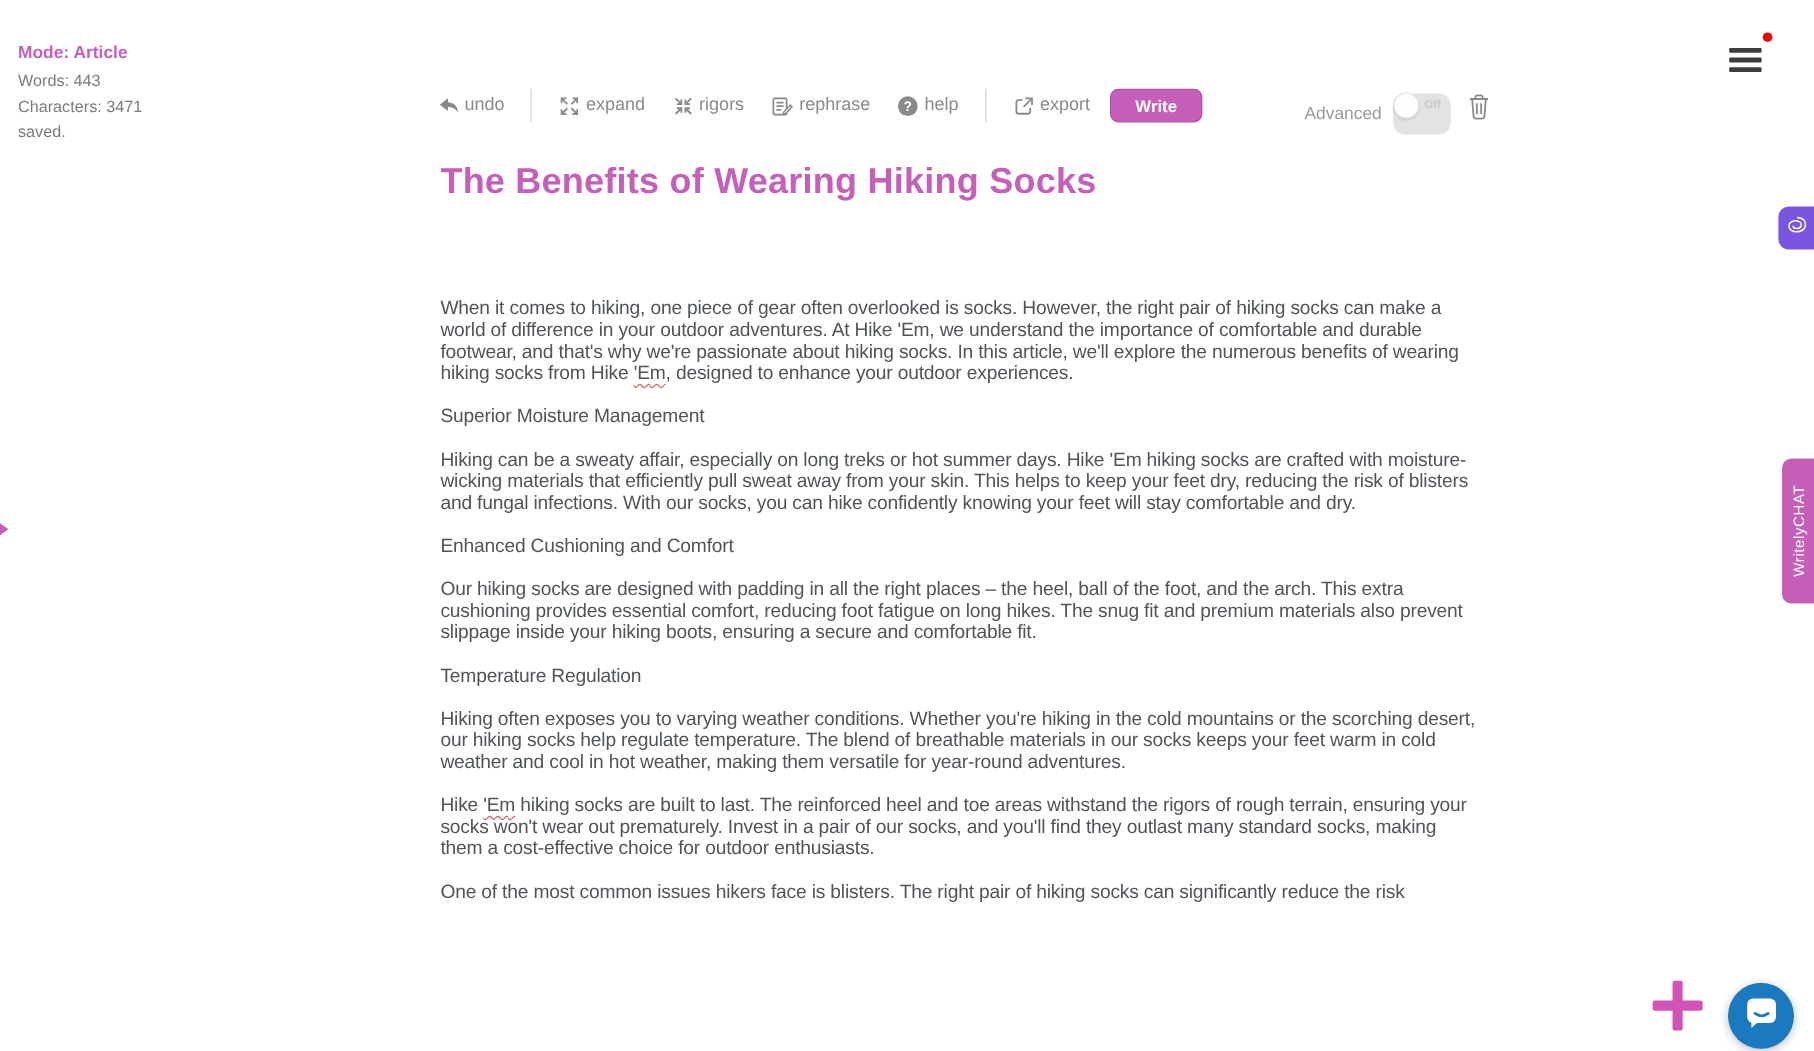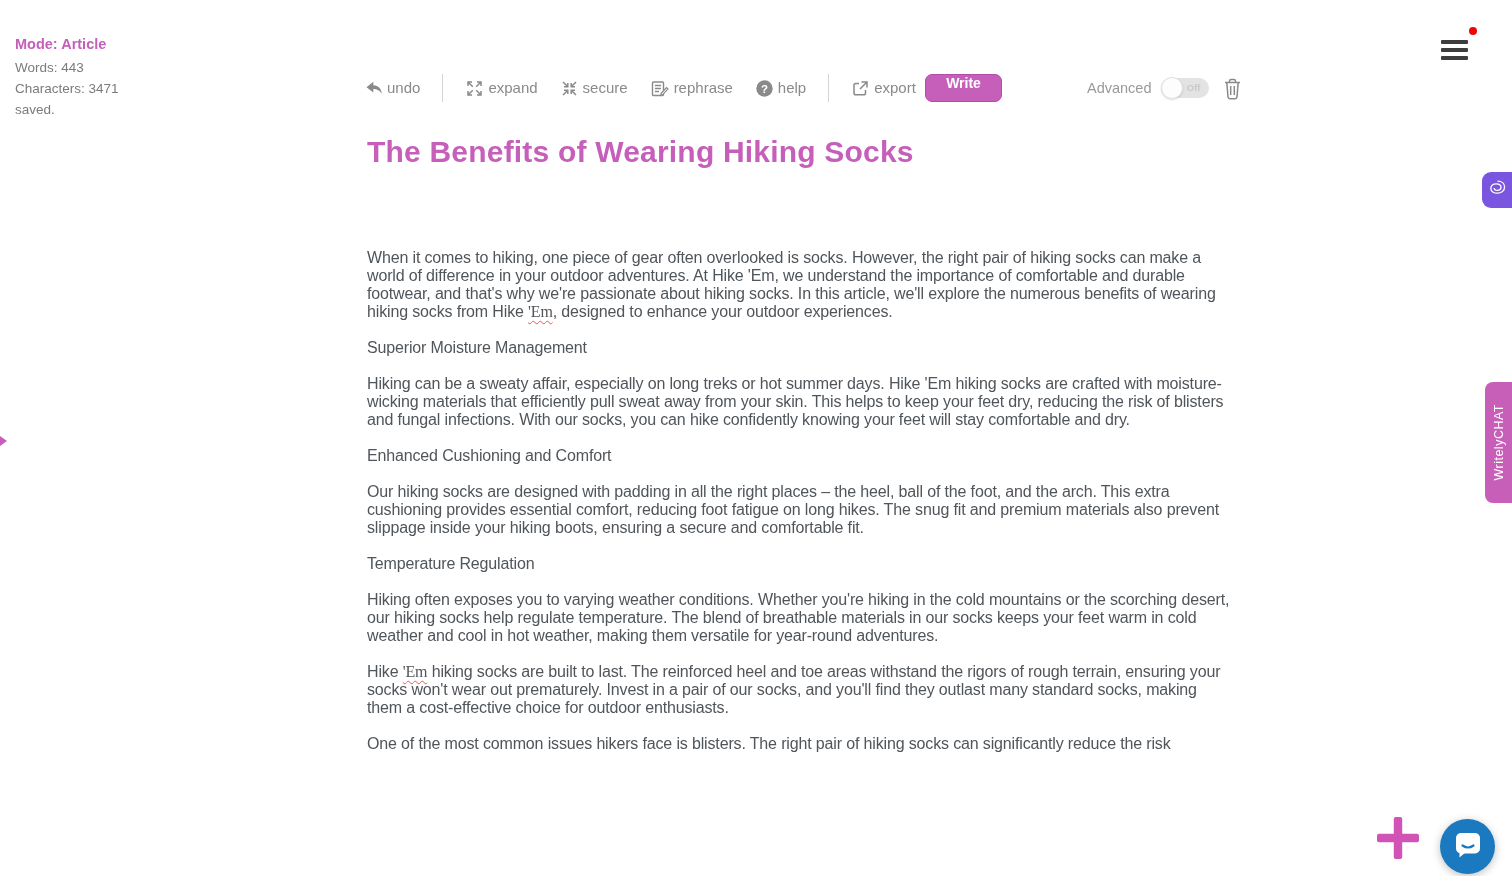--- a/index.html
+++ b/index.html
@@ -12,41 +12,41 @@
   
   #status{left:15px;top:34px;line-height:21px;font-size:13.5px;color:#7b7b7b;}
   #status .mode{color:#c55fba;font-weight:bold;font-size:14.5px;margin-bottom:2px;}
 
   
   #toolbar{left:364px;top:74px;height:28px;display:flex;align-items:center;color:#8a8a8a;font-size:15px;}
   .tool{display:flex;align-items:flex-start;gap:4px;margin-right:22px;cursor:pointer;white-space:nowrap;}
   .tool svg{display:block;}
   .tb-divider{width:1px;height:28px;background:#d4d4d4;margin-right:22px;}
   #write-btn{left:925px;top:74px;width:75px;height:26px;background:#c55fba;border:1px solid #b44daa;
-    border-radius:7px;color:#fff;font-weight:bold;font-size:14px;display:flex;align-items:flex-start;
+    border-radius:7px;color:#fff;font-weight:bold;font-size:14px;display:flex;align-items:center;
     justify-content:center;cursor:pointer;}
   #advanced{left:1087px;top:78px;display:flex;align-items:center;gap:9px;}
   #advanced .adv-label{color:#9a9a9a;font-size:14.5px;}
-  .toggle{width:48px;height:20px;background:#e3e3e3;border-radius:10px;position:relative;cursor:pointer;}
+  .toggle{width:48px;height:34px;background:#e3e3e3;border-radius:10px;position:relative;cursor:pointer;}
   .toggle .knob{position:absolute;left:0px;top:-1px;width:22px;height:22px;border-radius:50%;
     background:#fdfdfd;border:1px solid #e0e0e0;box-sizing:border-box;box-shadow:0 1px 2px rgba(0,0,0,.12);}
   .toggle .state{position:absolute;right:8px;top:4px;font-size:9.5px;color:#c9c9c9;font-weight:bold;}
   #trash{left:1222px;top:77px;cursor:pointer;}
 
   
   #menu{left:1441px;top:40px;width:27px;cursor:pointer;}
   #menu .bar{height:3.6px;background:#3d3d3d;border-radius:1px;margin-bottom:4.4px;}
   #menu-dot{left:1469px;top:27px;width:8px;height:8px;border-radius:50%;background:#ee0606;}
 
   
   #doc-title{left:367px;top:135px;font-size:30px;font-weight:bold;color:#c55fba;letter-spacing:.2px;}
   #doc-body{left:367px;top:249px;width:868px;font-size:16px;line-height:18px;color:#50555a;letter-spacing:-0.15px;}
   #doc-body p{margin:0 0 18px 0;}
   .squiggle{text-decoration:underline;text-decoration-style:wavy;text-decoration-color:#e05a5a;
-    text-decoration-thickness:1px;text-underline-offset:3px;font-family:Liberation Serif, serif;}
+    text-decoration-thickness:1px;text-underline-offset:3px;}
 
   
   #brain-chip{right:0;top:172px;width:30px;height:36px;background:#7a55e0;border-radius:9px 0 0 9px;
     display:flex;align-items:center;justify-content:center;cursor:pointer;}
   #chat-tab{right:0;top:382px;width:27px;height:121px;background:#c75fb8;border-radius:8px 0 0 8px;
     display:flex;align-items:center;justify-content:center;cursor:pointer;}
   #chat-tab span{writing-mode:vertical-rl;transform:rotate(180deg);color:#fff;font-size:12.5px;letter-spacing:.5px;}
 
   
   #edge-arrow{left:0;top:436px;width:0;height:0;border-top:5px solid transparent;
@@ -90,21 +90,21 @@
   </div>
   <div class="tool">
     <span>
       <svg width="19" height="19" viewBox="0 0 19 19" fill="none" stroke="#8a8a8a" stroke-width="1.5">
         <path d="M3 3 L7.8 7.8 M7.8 4 V7.8 H4"></path>
           <path d="M16 3 L11.2 7.8 M11.2 4 V7.8 H15"></path>
         <path d="M3 16 L7.8 11.2 M4 11.2 H7.8 V15"></path>
           <path d="M16 16 L11.2 11.2 M15 11.2 H11.2 V15"></path>
       </svg>
     </span>
-    <span>secure</span>
+    <span>rigors</span>
   </div>
   <div class="tool">
     <span>
       <svg width="20" height="19" viewBox="0 0 20 19" fill="none" stroke="#8a8a8a" stroke-width="1.4">
         <rect x="2.5" y="3" width="11" height="13.5" rx="1"></rect>
         <path d="M5 6.5 H11 M5 9.5 H11 M5 12.5 H9"></path>
         <path d="M11 14.5 L16.5 8.5 L18 10 L12.5 15.8 L10.8 16.2 Z" fill="#fff" stroke-width="1.2"></path>
       </svg>
     </span>
     <span>rephrase</span>

